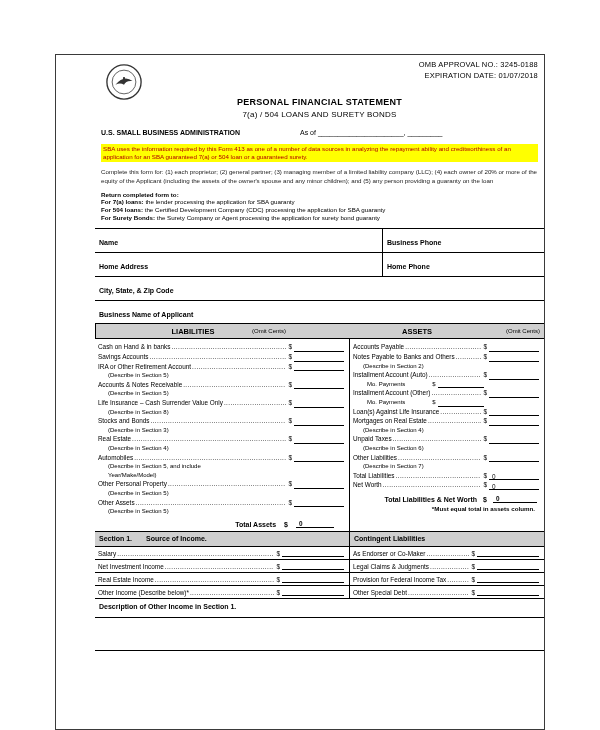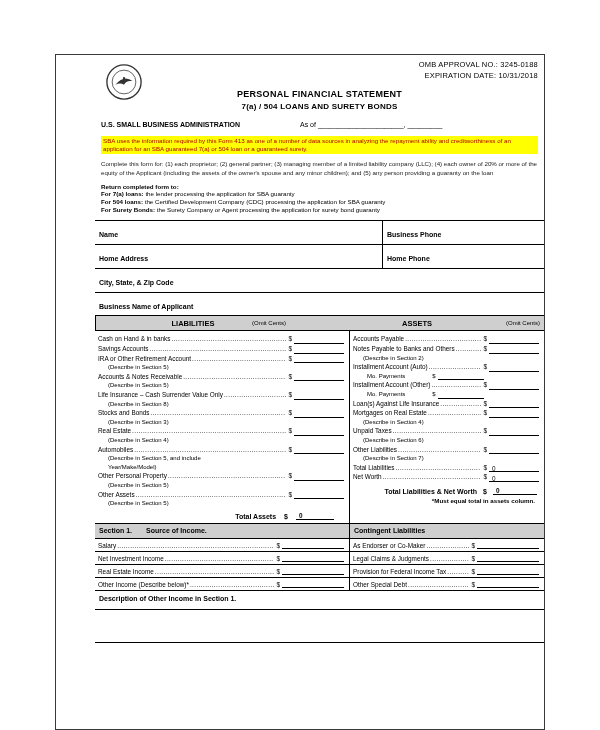--- a/index.html
+++ b/index.html
@@ -5,23 +5,23 @@
   * { margin:0; padding:0; box-sizing:border-box; }
   body { font-family:"Liberation Sans","DejaVu Sans",sans-serif; color:#000; background:#fff; }
   .page { position:relative; width:600px; height:730px; background:#ffffff; overflow:hidden; }
   .form-box { position:absolute; left:55px; top:54px; width:490px; height:676px;
               border:1px solid #3a3a3a; background:#fff; display:flex; flex-direction:column; overflow:hidden;padding-left:39px; }
 
   
   .top-header { position:relative; padding:4px 6px 0 6px; }
   .seal { position:absolute; left:10px; top:8px; width:38px; height:38px; }
   .omb-block { text-align:right; font-size:7.5px; line-height:11px; letter-spacing:.2px; }
-  .titles { text-align:center; margin-top:8px; }
+  .titles { text-align:center; margin-top:16px; }
   .t1 { font-size:9px; font-weight:bold; letter-spacing:.3px; }
-  .t2 { font-size:8px; font-weight:bold; margin-top:3px; letter-spacing:.2px; }
+  .t2 { font-size:8px; font-weight:normal; margin-top:3px; letter-spacing:.2px; }
   .agency-row { display:flex; margin-top:10px; font-size:7px; align-items:flex-end; }
   .agency { font-weight:bold; }
   .asof { margin-left:auto; width:238px; }
   .notice { margin-top:8px; background:#ffff00; color:#b00000; font-size:6.2px; line-height:8.2px; padding:1px 2px; }
   .complete { margin-top:6px; font-size:6.2px; line-height:8.2px; color:#1c1c1c; }
   .return-label { margin-top:6px; font-size:6.2px; font-weight:bold; }
   .return-item { font-size:6.2px; line-height:8.2px; }
   .bold { font-weight:bold; }
 
   
@@ -92,21 +92,21 @@
       <div class="seal">
         <svg viewBox="0 0 40 40" width="38" height="38">
           <circle cx="20" cy="20" r="18" fill="none" stroke="#333" stroke-width="1.4"></circle>
           <circle cx="20" cy="20" r="12.5" fill="none" stroke="#333" stroke-width="0.8"></circle>
           <path d="M11 23 q9 -11 18 -4 q-7 -1 -9 4 q-4 -3 -9 0 z" fill="#333"></path>
           <circle cx="20" cy="16" r="1.2" fill="#333"></circle>
         </svg>
       </div>
       <div class="omb-block">
         <div>OMB APPROVAL NO.:  3245-0188</div>
-        <div>EXPIRATION DATE:  10/31/2018</div>
+        <div>EXPIRATION DATE:  01/07/2018</div>
       </div>
       <div class="titles">
         <div class="t1">PERSONAL FINANCIAL STATEMENT</div>
         <div class="t2">7(a) / 504 LOANS AND SURETY BONDS</div>
       </div>
       <div class="agency-row">
         <span class="agency">U.S. SMALL BUSINESS ADMINISTRATION</span>
         <span class="asof">As of ______________________, _________</span>
       </div>
       <div class="notice">SBA uses the information required by this Form 413 as one of a number of data sources in analyzing the repayment ability and creditworthiness of an application for an SBA guaranteed 7(a) or 504 loan or a guaranteed surety.</div>

